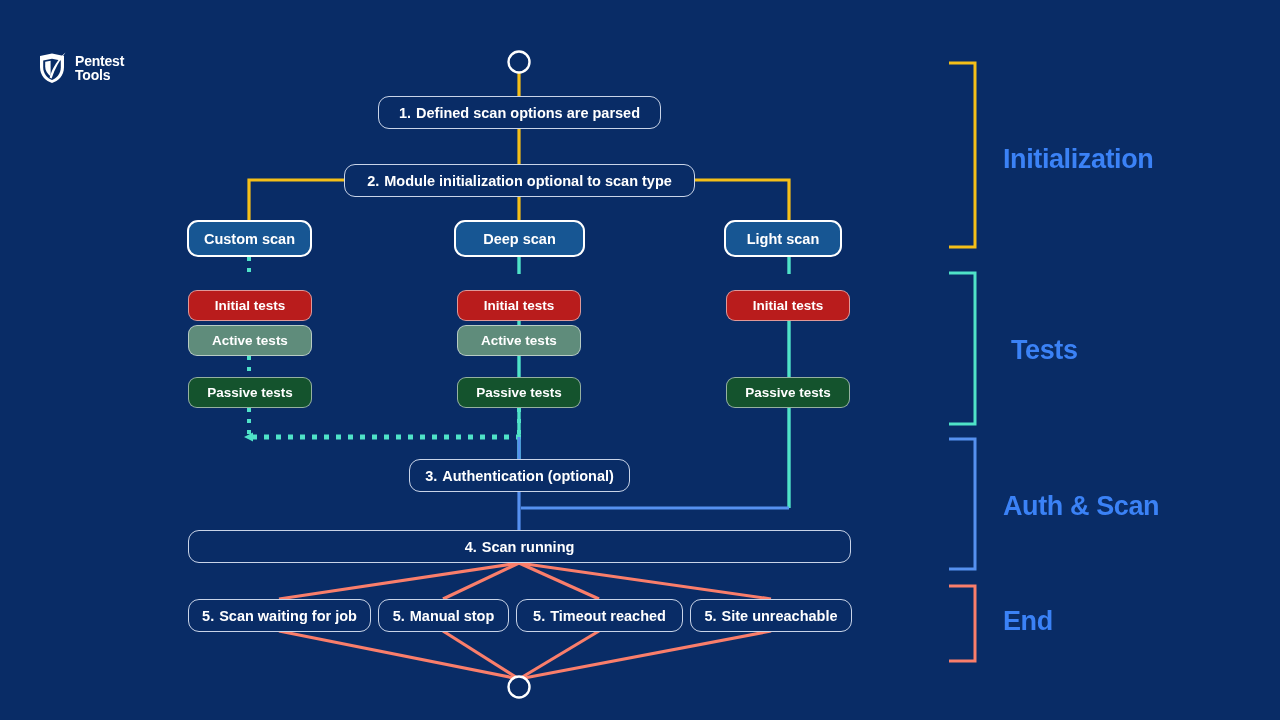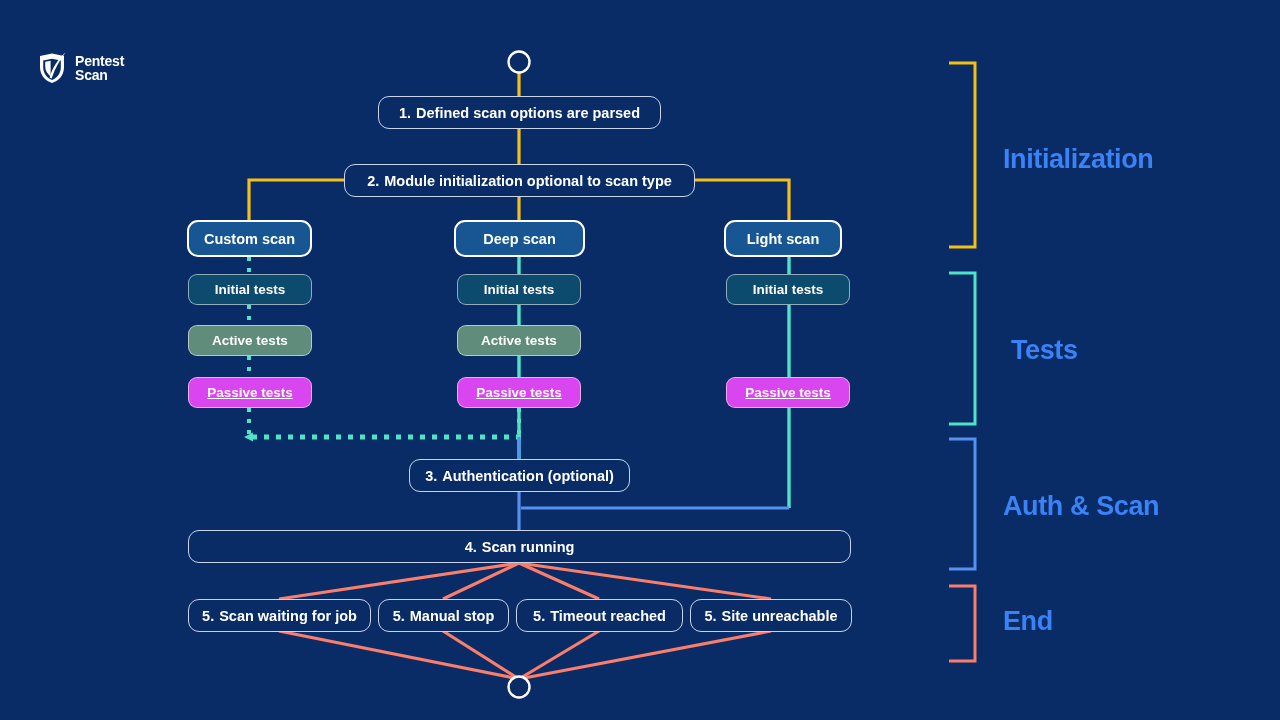--- a/index.html
+++ b/index.html
@@ -47,23 +47,23 @@
     background:#175693;
     font-size:14.5px;
     height:37px;
   }
   .testbox{
     border:1px solid rgba(255,255,255,.55);
     border-radius:9px;
     font-size:13.5px;
     height:31px;
   }
-  .t-initial{background:#0c4a6e;}
+  .t-initial{background:#b91c1c;margin-top:16px;}
   .t-active{background:#5f8c7b;}
-  .t-passive{background:#d946ef;text-decoration:underline;}
+  .t-passive{background:#14532d;}
 
   
   .phase-label{
     position:absolute;
     color:#3b82f6;
     font-weight:bold;
     font-size:27px;
     letter-spacing:-0.4px;
     white-space:nowrap;
     z-index:5;
@@ -79,21 +79,21 @@
       <svg width="28" height="32" viewBox="0 0 28 32">
         <path d="M2 4 L14 1.5 L26 4 L26 15 C26 24 20 29 14 31 C8 29 2 24 2 15 Z" fill="#ffffff"></path>
         <path d="M5.2 8.6 L14 6.8 L22.8 8.6 L22.8 15.2 C22.8 22 18.4 26.2 14 27.9
                  C9.6 26.2 5.2 22 5.2 15.2 Z" fill="#092c66"></path>
         <path d="M7.2 9.8 L12.6 8.8 L12.6 24.5 C9.4 22 7.2 18.6 7.2 14.6 Z" fill="#ffffff"></path>
         <path d="M27.5 0.5 C20 7 14.5 15.5 11.6 25.6 L13.6 26.6 C16.8 16.6 22 8 27.5 0.5 Z" fill="#ffffff"></path>
       </svg>
     </span>
     <span class="wordmark">
       <div>Pentest</div>
-      <div>Scan</div>
+      <div>Tools</div>
     </span>
   </div>
 
   <svg id="wires">
 
     <line x1="519" y1="56" x2="519" y2="81" stroke="#f5bf18" stroke-width="3.2"></line>
 
     <line x1="519" y1="112" x2="519" y2="149" stroke="#f5bf18" stroke-width="3.2"></line>
 
     <line x1="519" y1="180" x2="519" y2="204" stroke="#f5bf18" stroke-width="3.2"></line>

